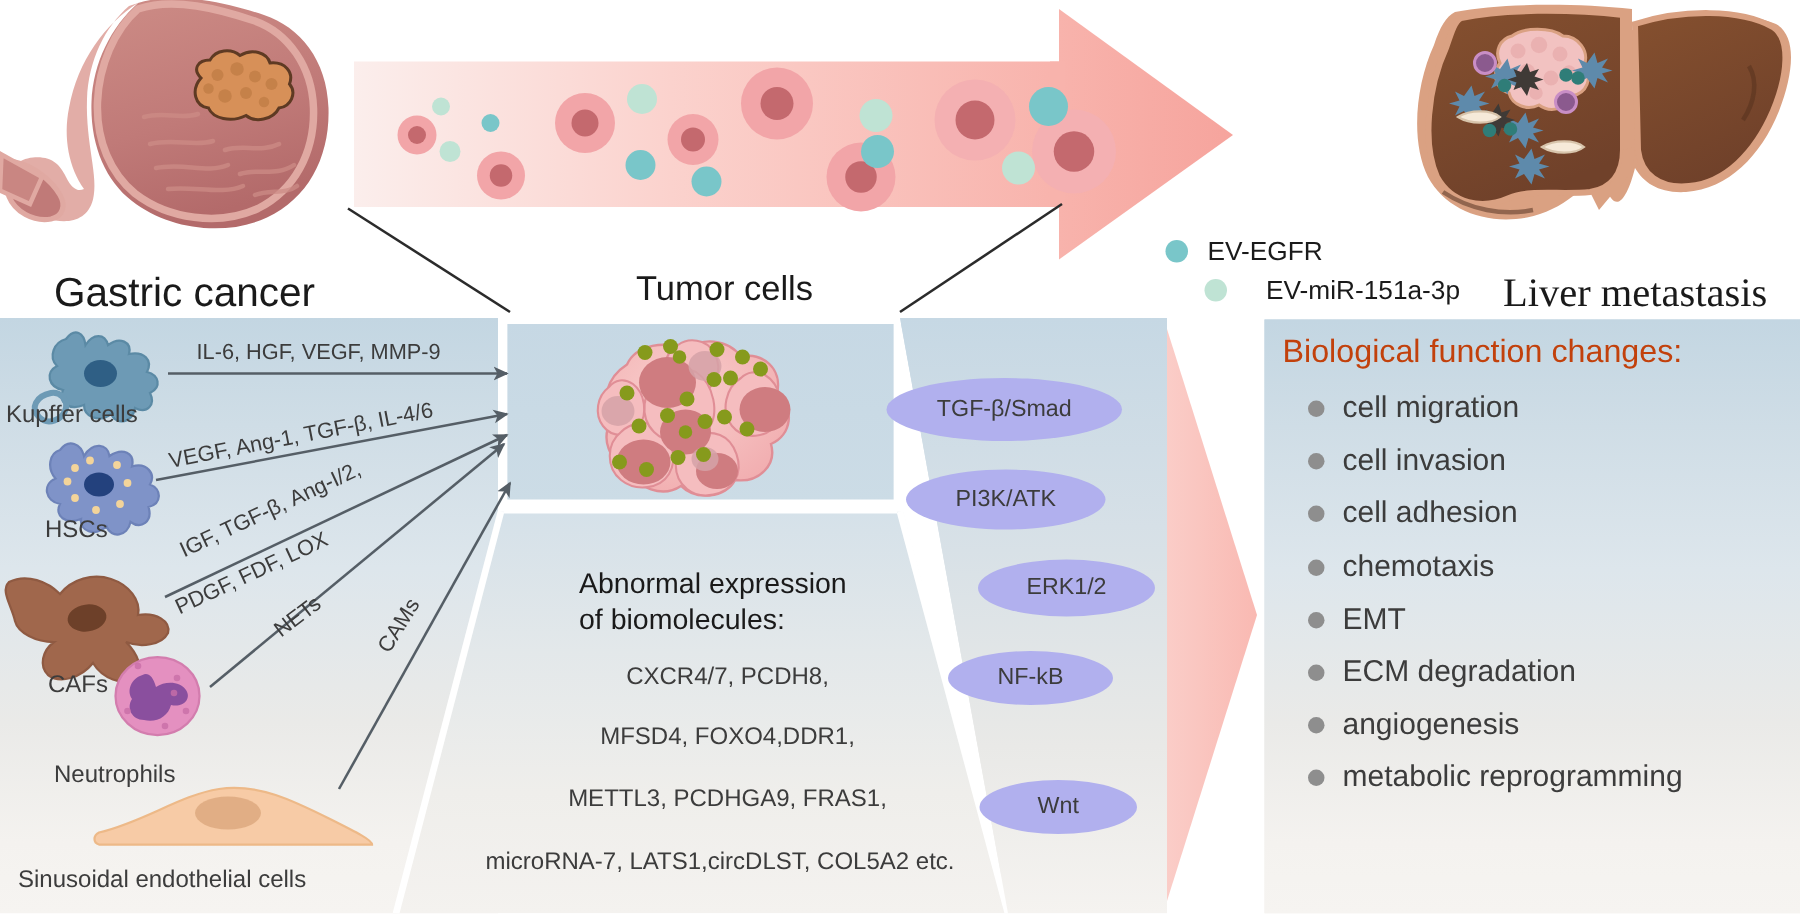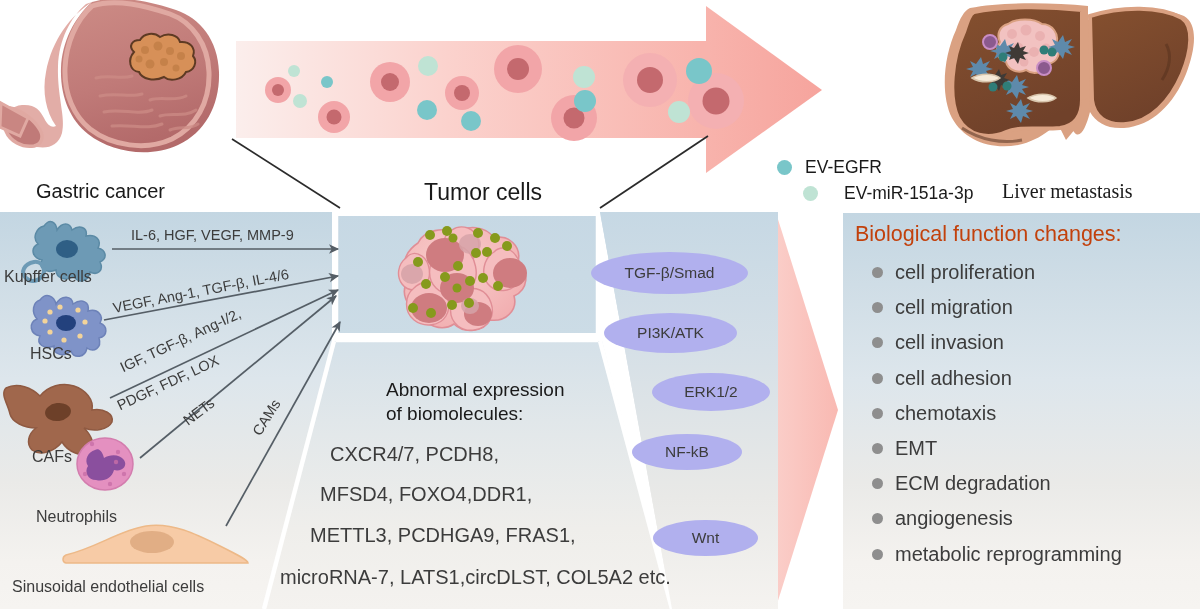--- a/index.html
+++ b/index.html
@@ -40,21 +40,21 @@
     clip-path: polygon(0px 0px, 178px 0px, 178px 397px, 72px 397px);
   }
 
   
   .lbl {
     position: absolute;
     color: #3c3c3c;
     white-space: nowrap;
     line-height: 1.12;
   }
-  .organ-title { font-size: 20px; color: #1a1a1a; }
+  .organ-title { font-size: 27px; color: #1a1a1a; }
 
   
   .cyto { font-size: 14.5px; color: #3c3c3c; white-space: nowrap; transform-origin: left center; }
 
   
   .celltype { font-size: 16px; color: #3c3c3c; }
 
   
   .oval {
     position: absolute;
@@ -66,21 +66,21 @@
 
   
   #bio-title { position: absolute; left: 855px; top: 222px; font-size: 21.5px; color: #c2410c; white-space: nowrap; }
   #bio-list { position: absolute; left: 872px; top: 255px; width: 325px; }
   .bio-item { display: flex; align-items: center; height: 35.2px; }
   .bio-dot { width: 11px; height: 11px; border-radius: 50%; background: #8e8e8e; flex: 0 0 auto; }
   .bio-text { margin-left: 12px; font-size: 20px; color: #3c3c3c; white-space: nowrap; }
 
   
   #abn-title { position: absolute; left: 386px; top: 378px; font-size: 19px; color: #1a1a1a; text-align: left; width: 200px; line-height: 1.25; }
-  .abn-row { position: absolute; font-size: 20px; color: #3c3c3c; white-space: nowrap; }
+  .abn-row { position: absolute; font-size: 16px; color: #3c3c3c; white-space: nowrap; text-align: center; }
 
   
   .legend-row { position: absolute; display: flex; align-items: center; }
   .legend-dot { width: 15px; height: 15px; border-radius: 50%; flex: 0 0 auto; }
   .legend-text { margin-left: 13px; font-size: 17.5px; color: #1a1a1a; white-space: nowrap; }
 
   svg.overlay { position: absolute; left: 0; top: 0; width: 1200px; height: 609px; pointer-events: none; }
 </style>
 </head>
 <body>
@@ -497,24 +497,20 @@
     <span>NF-kB</span>
   </div>
   <div class="oval" style="left:653px; top:520px; width:105px; height:36px; z-index:6;">
     <span>Wnt</span>
   </div>
 
   <div id="bio-title" style="z-index:6;">Biological function changes:</div>
   <div id="bio-list" style="z-index:6;">
     <div class="bio-item">
       <span class="bio-dot"></span>
-      <span class="bio-text">cell proliferation</span>
-    </div>
-    <div class="bio-item">
-      <span class="bio-dot"></span>
       <span class="bio-text">cell migration</span>
     </div>
     <div class="bio-item">
       <span class="bio-dot"></span>
       <span class="bio-text">cell invasion</span>
     </div>
     <div class="bio-item">
       <span class="bio-dot"></span>
       <span class="bio-text">cell adhesion</span>
     </div>

